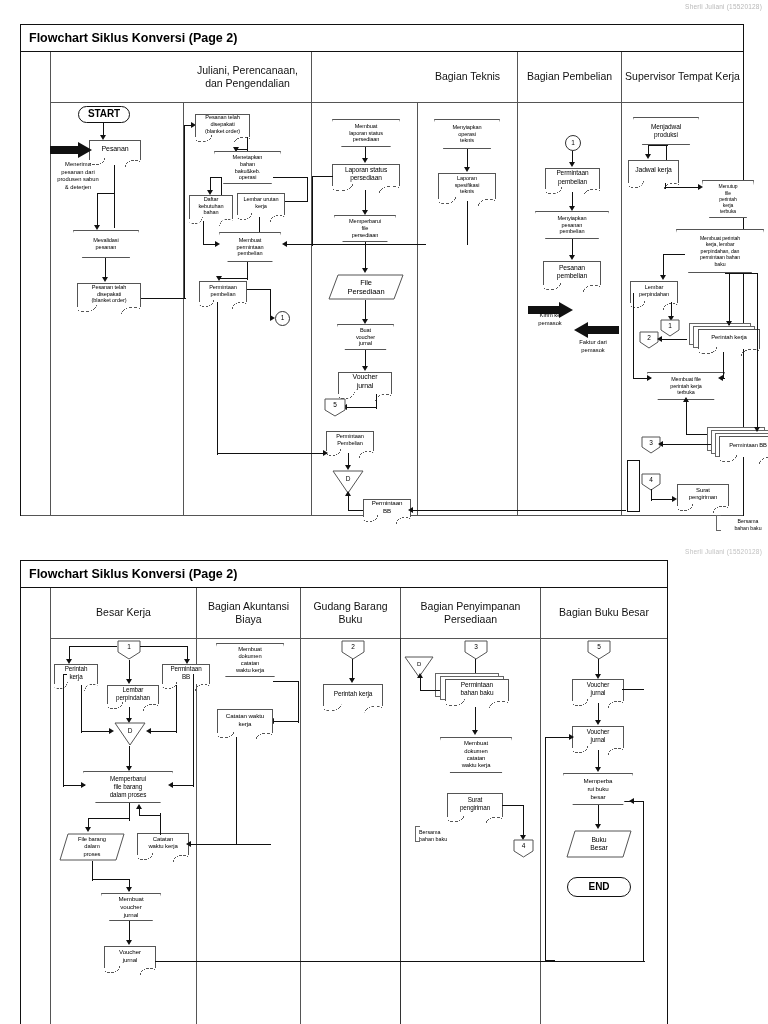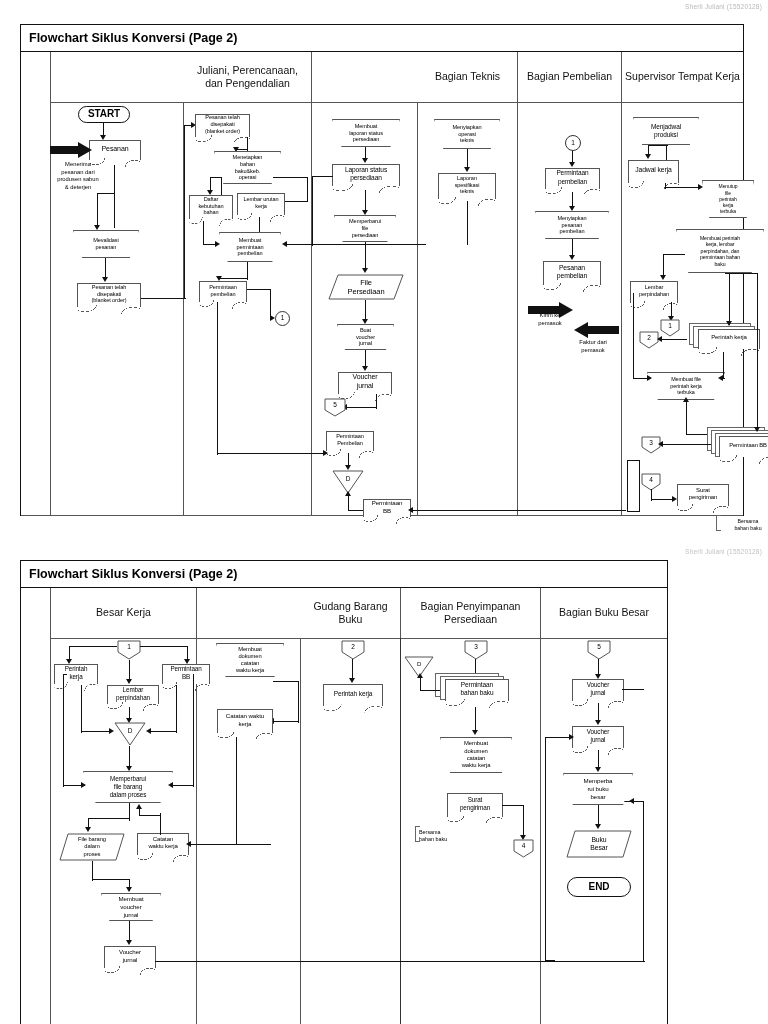--- a/index.html
+++ b/index.html
@@ -571,20 +571,21 @@
     <div class="ln h" style="left:606px;top:435px;width:13px;"></div>
     <div class="ln h" style="left:606px;top:486px;width:13px;"></div>
     <div class="ln v" style="left:606px;top:435px;height:51px;"></div>
   </div>
 
   <div class="page" id="page2">
     <div class="page-title">Flowchart Siklus Konversi (Page 2)</div>
 
     <div class="lane-head" style="left:0;top:27px;width:30px;height:50px;"></div>
     <div class="lane-head" style="left:30px;top:27px;width:146px;height:50px;">Besar Kerja</div>
+    <div class="lane-head" style="left:176px;top:27px;width:104px;height:50px;">Bagian Akuntansi Biaya</div>
     <div class="lane-head" style="left:280px;top:27px;width:100px;height:50px;">Gudang Barang Buku</div>
     <div class="lane-head" style="left:520px;top:27px;width:126px;height:50px;border-right:none;">Bagian Buku Besar</div>
     <div class="lane-head" style="left:380px;top:27px;width:140px;height:50px;">Bagian Penyimpanan Persediaan</div>
 
     <div class="lane-sep-h" style="left:30px;top:77px;width:616px;"></div>
 
     <div class="lane-body" style="left:0;top:77px;width:30px;height:391px;"></div>
     <div class="lane-body" style="left:30px;top:77px;width:146px;height:391px;"></div>
     <div class="lane-body" style="left:176px;top:77px;width:104px;height:391px;"></div>
     <div class="lane-body" style="left:280px;top:77px;width:100px;height:391px;border-right:1.6px solid #333;"></div>

